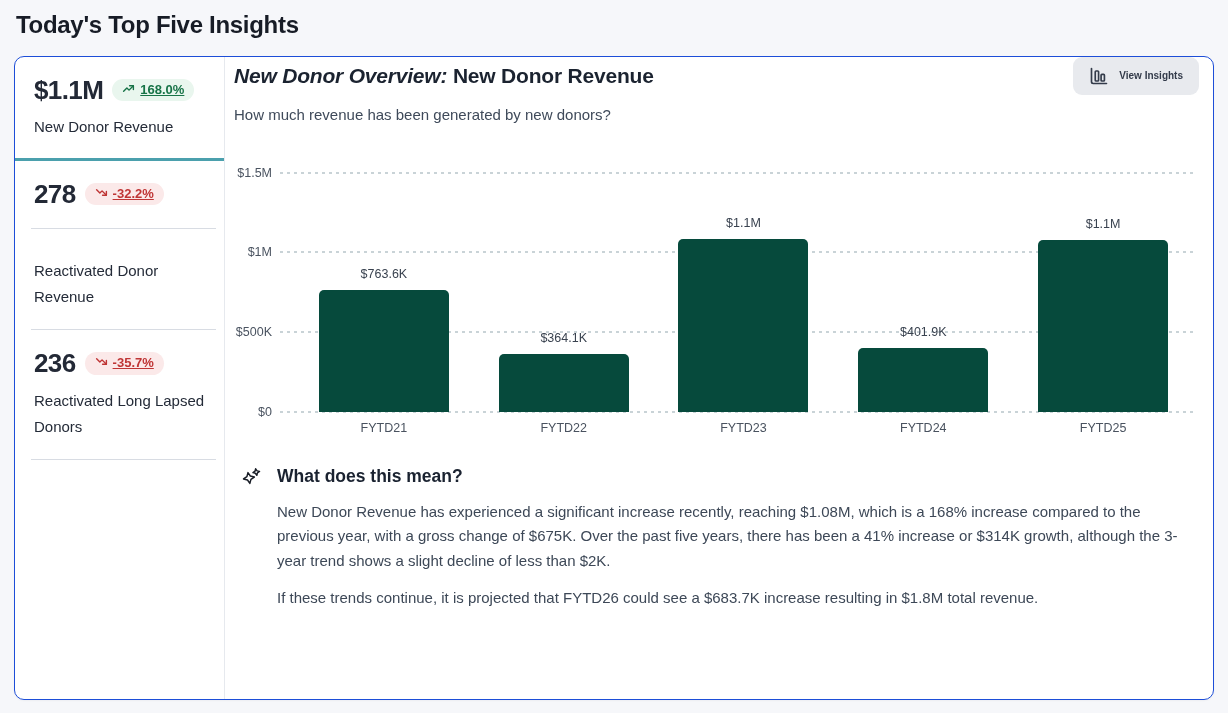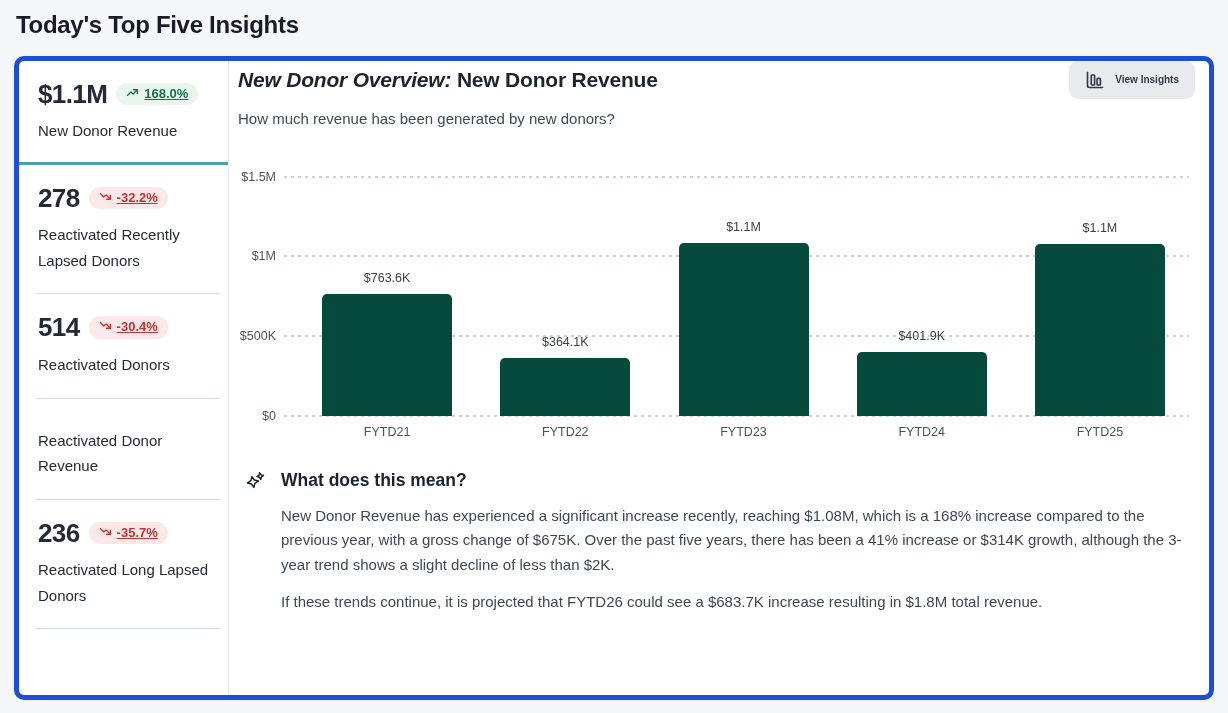--- a/index.html
+++ b/index.html
@@ -12,21 +12,21 @@
     overflow:hidden;
   }
   .page-title {
     margin:0; padding:11px 16px 16px;
     font-size:24px; line-height:1.2; font-weight:700;
     letter-spacing:-0.3px; color:#171c26;
   }
   .card {
     margin:0 14px; height:644px;
     background:#ffffff;
-    border:5px solid #1d4ed8; border-radius:10px;
+    border:1px solid #1d4ed8; border-radius:10px;
     display:flex; overflow:hidden;
     box-shadow:0 1px 2px rgba(16,24,40,.04);
   }
 
   
   .sidebar { flex:0 0 210px; border-right:1px solid #e6e9ee; display:flex; flex-direction:column; }
   .metric { position:relative; padding:19px 16px 21px 19px; cursor:pointer; }
   .metric::after {
     content:""; position:absolute; left:16px; right:8px; bottom:0;
     height:1px; background:#d8dce3;
@@ -128,37 +128,20 @@
 
         <span class="t-down">
           <svg width="13" height="13" viewBox="0 0 24 24" fill="none" stroke="currentColor" stroke-width="2.6" stroke-linecap="round" stroke-linejoin="round">
             <path d="M3 7l6 6 4-4 8 8"></path>
                 <path d="M14 17h7v-7"></path>
           </svg>
         </span>
         <span>-32.2%</span>
       </span>
     </div>
-    <div class="metric-label">Reactivated Recently Lapsed Donors</div>
-  </div>
-      <div class="metric">
-    <div class="metric-head">
-      <span class="metric-value">514</span>
-      <span class="badge down">
-
-        <span class="t-down">
-          <svg width="13" height="13" viewBox="0 0 24 24" fill="none" stroke="currentColor" stroke-width="2.6" stroke-linecap="round" stroke-linejoin="round">
-            <path d="M3 7l6 6 4-4 8 8"></path>
-                <path d="M14 17h7v-7"></path>
-          </svg>
-        </span>
-        <span>-30.4%</span>
-      </span>
-    </div>
-    <div class="metric-label">Reactivated Donors</div>
   </div>
       <div class="metric">
     <div class="metric-label">Reactivated Donor Revenue</div>
   </div>
       <div class="metric">
     <div class="metric-head">
       <span class="metric-value">236</span>
       <span class="badge down">
 
         <span class="t-down">

